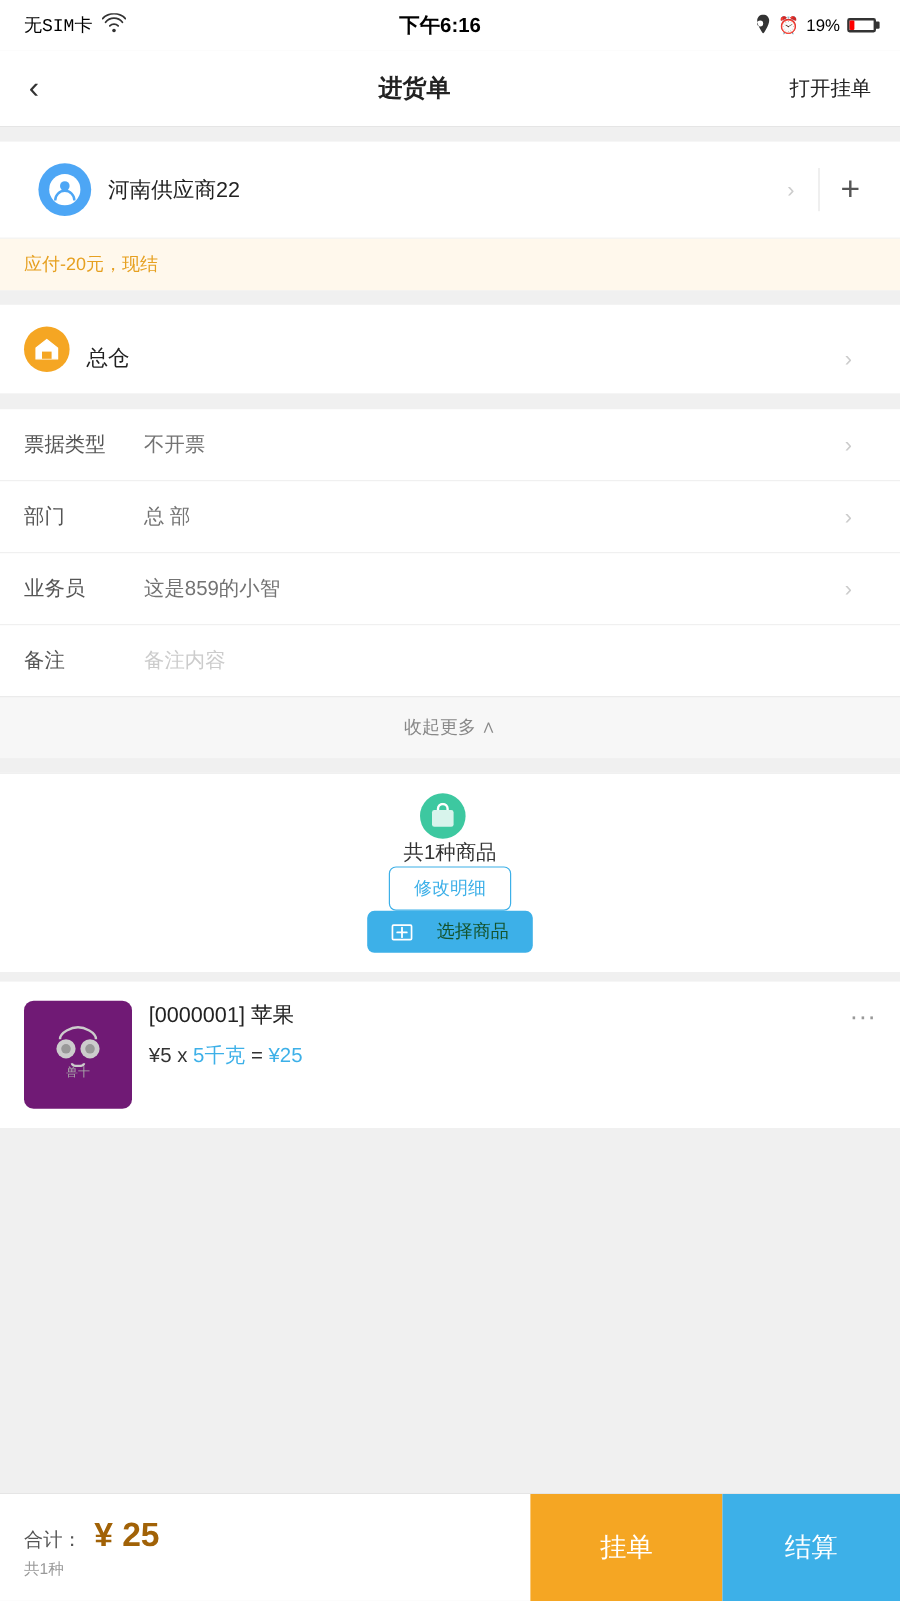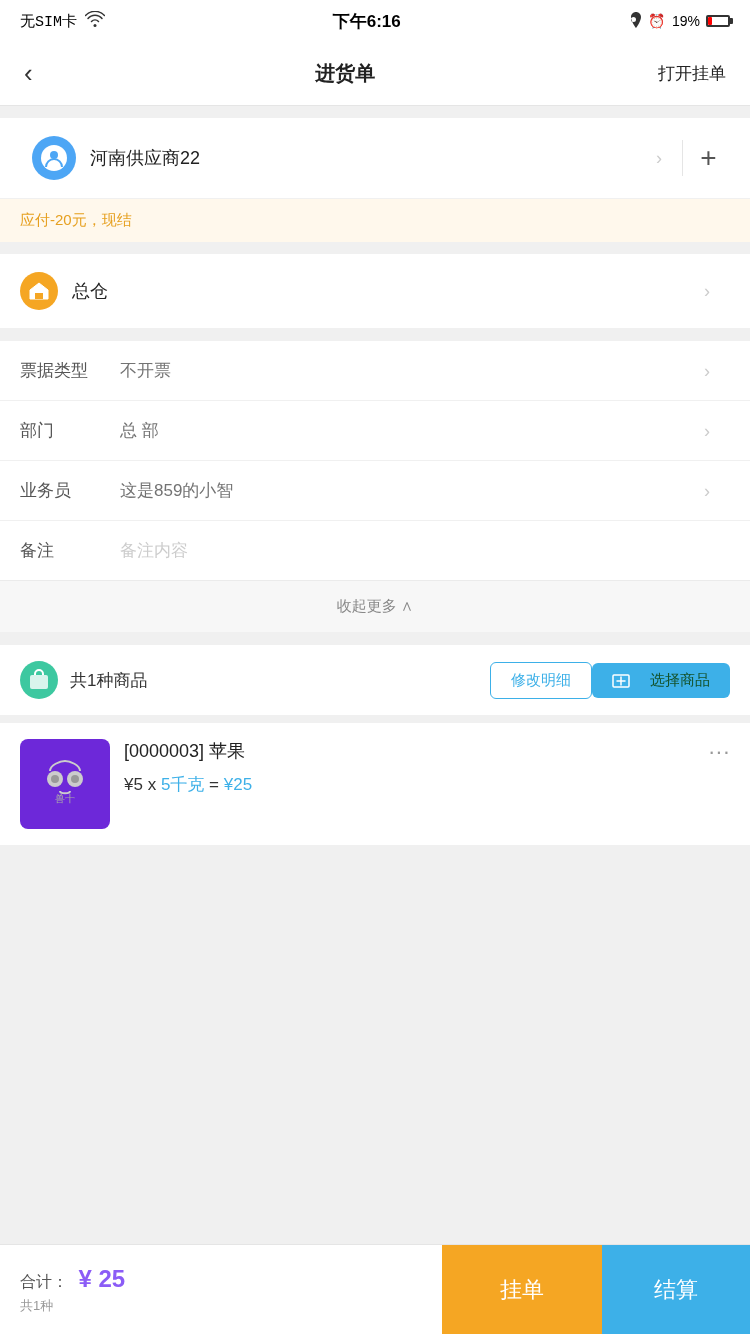--- a/index.html
+++ b/index.html
@@ -146,21 +146,21 @@
     .notice-bar {
       background: #fff8ec;
       padding: 12px 20px;
       font-size: 15px;
       color: #e6a020;
     }
 
     
     .warehouse-row {
       display: flex;
-      align-items: center;
+      align-items: flex-end;
       padding: 18px 20px;
     }
     .warehouse-icon {
       width: 38px;
       height: 38px;
       border-radius: 50%;
       background: #f5a623;
       display: flex;
       align-items: center;
       justify-content: center;
@@ -210,20 +210,21 @@
       border-top: 1px solid #ebebeb;
     }
 
     
     .product-header {
       background: #fff;
       display: flex;
       align-items: center;
       padding: 16px 20px;
       border-top: 1px solid #f0f0f0;
+      flex-direction: column;
     }
     .product-icon {
       width: 38px;
       height: 38px;
       border-radius: 50%;
       background: #3dc8a0;
       display: flex;
       align-items: center;
       justify-content: center;
       margin-right: 12px;
@@ -261,21 +262,21 @@
       background: #fff;
       display: flex;
       align-items: flex-start;
       padding: 16px 20px;
       border-top: 8px solid #f0f0f0;
       gap: 14px;
     }
     .product-thumb {
       width: 90px;
       height: 90px;
-      background: #6d28d9;
+      background: #701a75;
       border-radius: 8px;
       display: flex;
       align-items: center;
       justify-content: center;
       flex-shrink: 0;
     }
     .owl-logo {
       font-size: 28px;
       color: #aaa;
     }
@@ -319,23 +320,23 @@
     .total-section {
       flex: 1;
       padding: 0 20px;
     }
     .total-label {
       font-size: 16px;
       color: #555;
       display: inline;
     }
     .total-amount {
-      font-size: 24px;
+      font-size: 28px;
       font-weight: 600;
-      color: #8b5cf6;
+      color: #a16207;
       display: inline;
       margin-left: 6px;
     }
     .total-count {
       font-size: 13px;
       color: #999;
       display: block;
       margin-top: 4px;
     }
     .btn-hang {
@@ -488,21 +489,21 @@
         <circle cx="20" cy="28" r="4" fill="#999"></circle>
         <circle cx="40" cy="28" r="4" fill="#999"></circle>
         <path d="M15 20C15 14 25 10 30 10C35 10 45 14 45 20" stroke="#ccc" stroke-width="2" fill="none"></path>
         <path d="M25 40C25 43 35 43 35 40" stroke="#ccc" stroke-width="2" fill="none"></path>
         <text x="50%" y="80%" text-anchor="middle" font-size="10" fill="#aaa" dominant-baseline="middle">兽十</text>
       </svg>
     </div>
   </div>
   <div class="product-info">
     <div class="product-name">
-      <span>[0000003]</span>
+      <span>[0000001]</span>
       <span>苹果</span>
     </div>
     <div class="product-price">
       <span>¥5</span>
       <span> x </span>
       <span class="highlight">5千克</span>
       <span> = </span>
       <span class="highlight">¥25</span>
     </div>
   </div>

